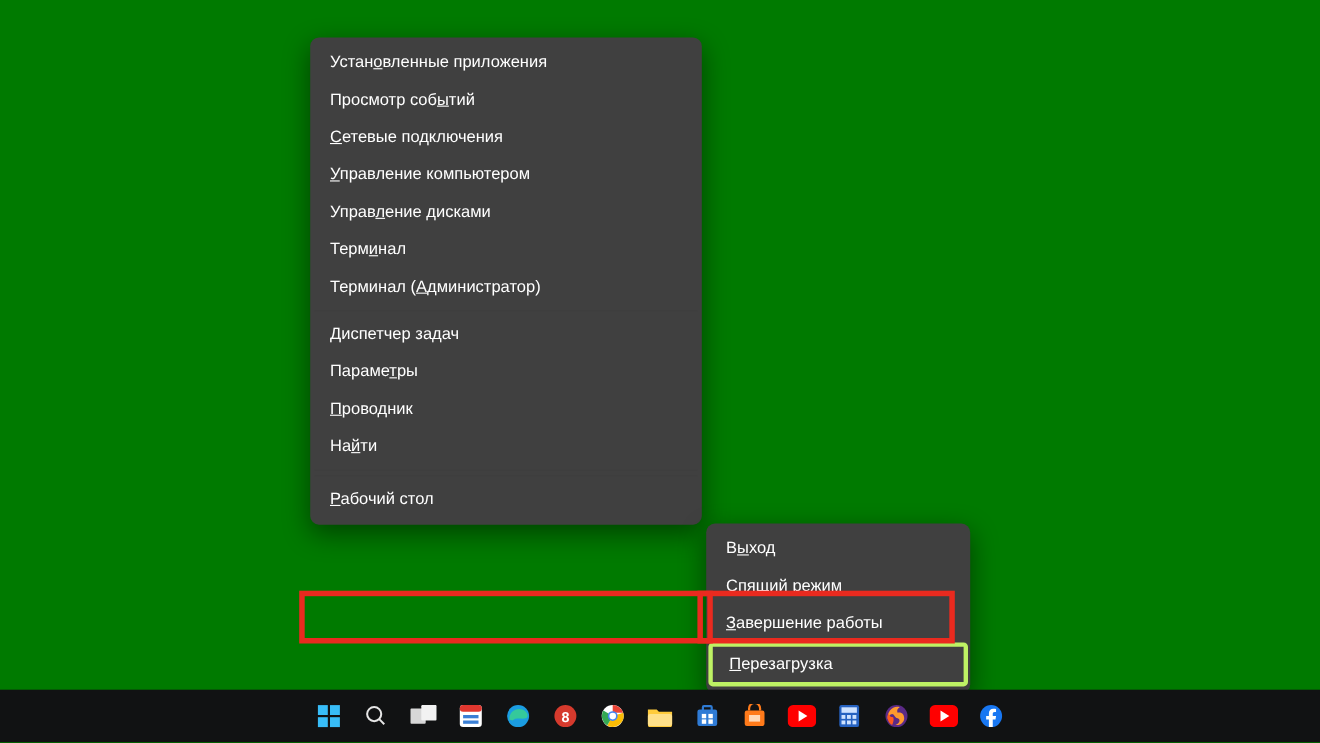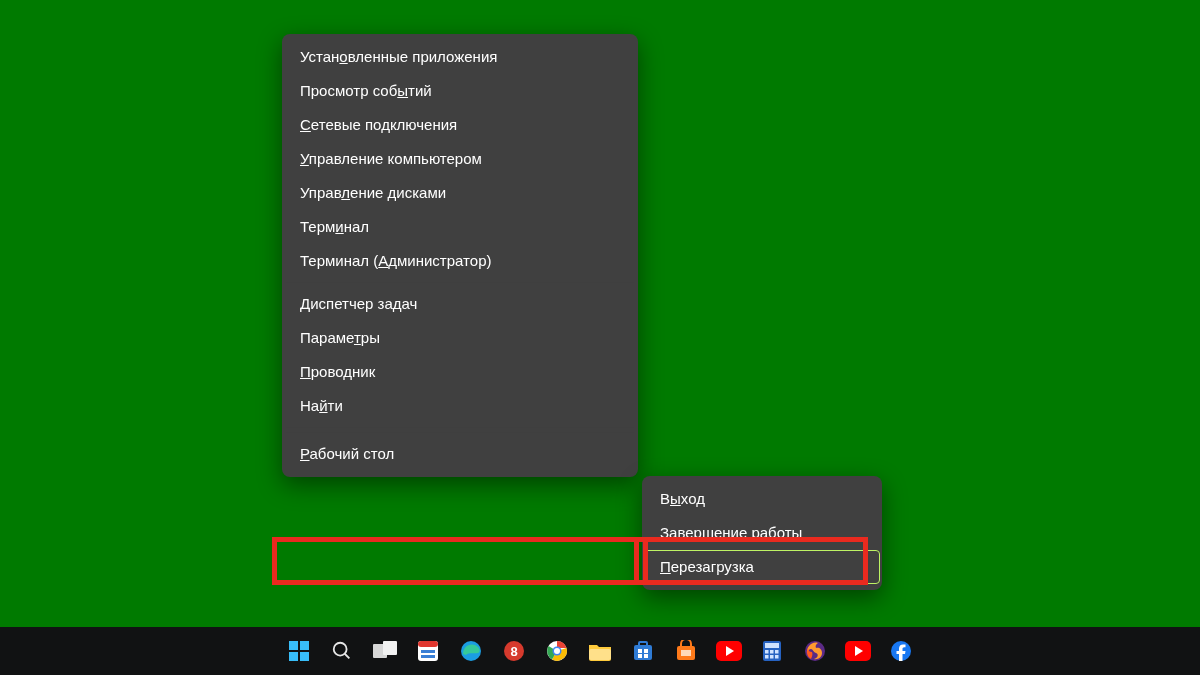--- a/index.html
+++ b/index.html
@@ -34,21 +34,21 @@
   .menu-item.has-sub::after {
     content: "›";
     position: absolute;
     right: 12px;
     top: 50%;
     transform: translateY(-52%);
     font-size: 16px;
     color: #e4e4e4;
   }
   .menu-item.selected {
-    border: 1px solid #bef264;
+    border: 4px solid #bef264;
     border-radius: 4px;
     padding: 7px 19px 7px 15px;
   }
 
   .highlight-red {
     position: absolute;
     border: 5px solid #ea2a1f;
     pointer-events: none;
   }
 
@@ -89,20 +89,21 @@
     <div class="menu-item">Параме<u>т</u>ры</div>
     <div class="menu-item"><u>П</u>роводник</div>
     <div class="menu-item">На<u>й</u>ти</div>
     <div class="menu-sep"></div>
     <div class="menu-sep"></div>
     <div class="menu-item"><u>Р</u>абочий стол</div>
   </div>
 
 <div class="menu sub" id="sub-menu">
     <div class="menu-item">В<u>ы</u>ход</div>
+    <div class="menu-item"><u>С</u>пящий режим</div>
     <div class="menu-item"><u>З</u>авершение работы</div>
     <div class="menu-item selected"><u>П</u>ерезагрузка</div>
   </div>
 
 <div class="highlight-red" style="left:272px; top:537px; width:376px; height:48px;"></div>
 <div class="highlight-red" style="left:634px; top:537px; width:234px; height:48px;"></div>
 
 <div class="taskbar" id="taskbar">
     <div class="tb-btn" title="Start">
       <svg width="22" height="22" viewBox="0 0 22 22">

